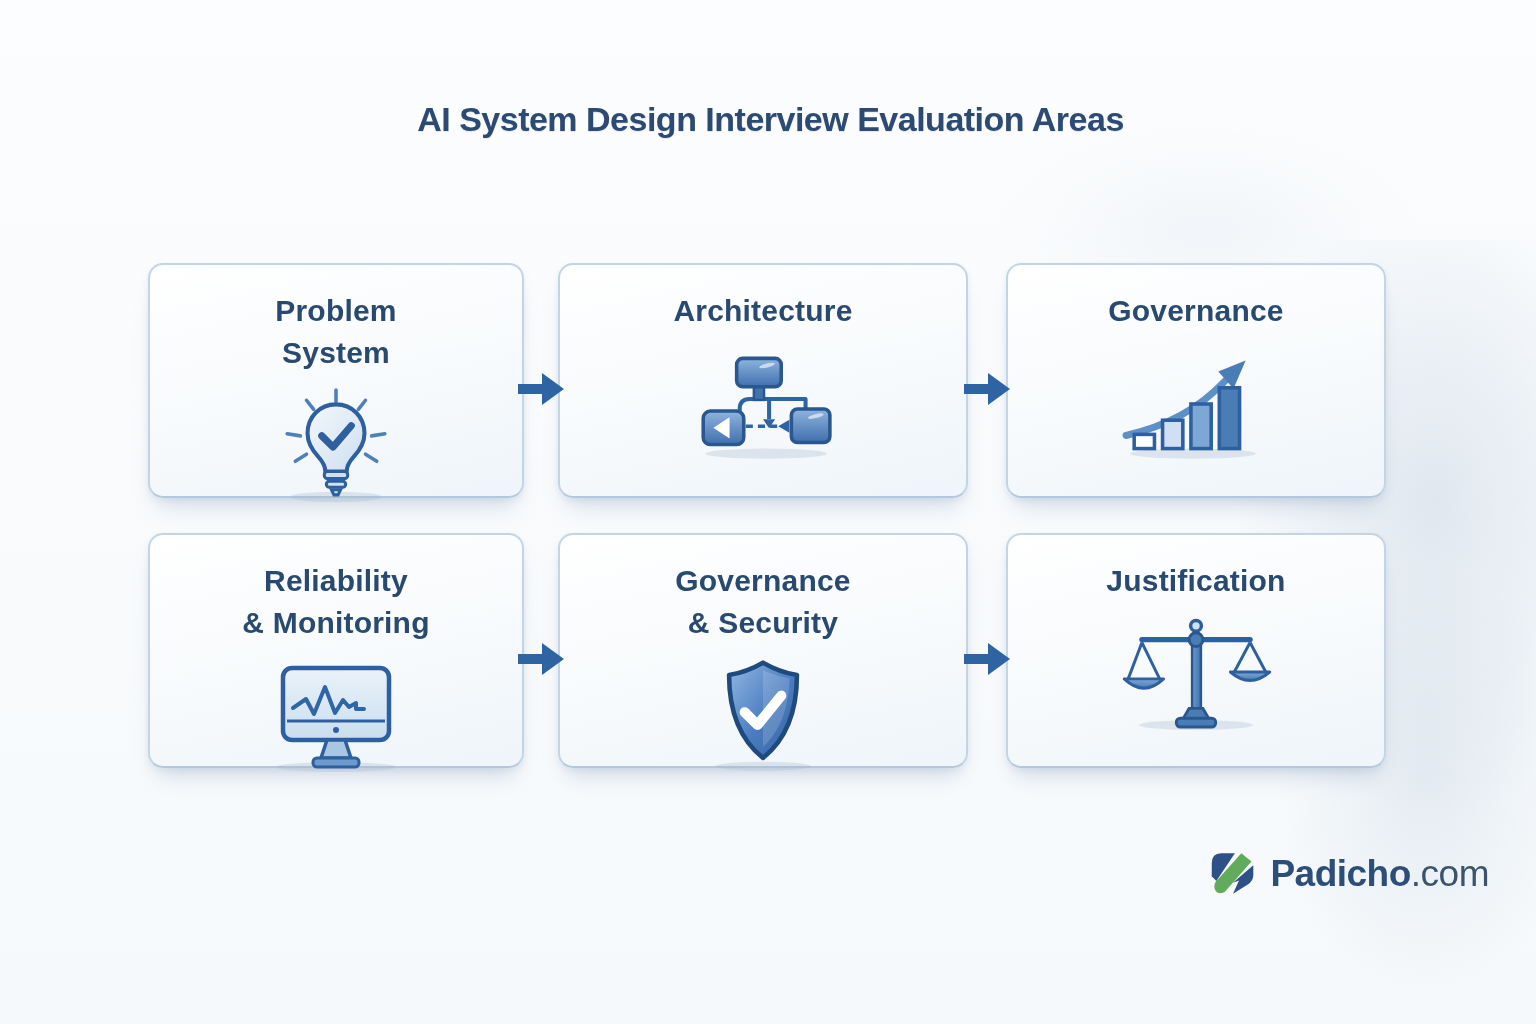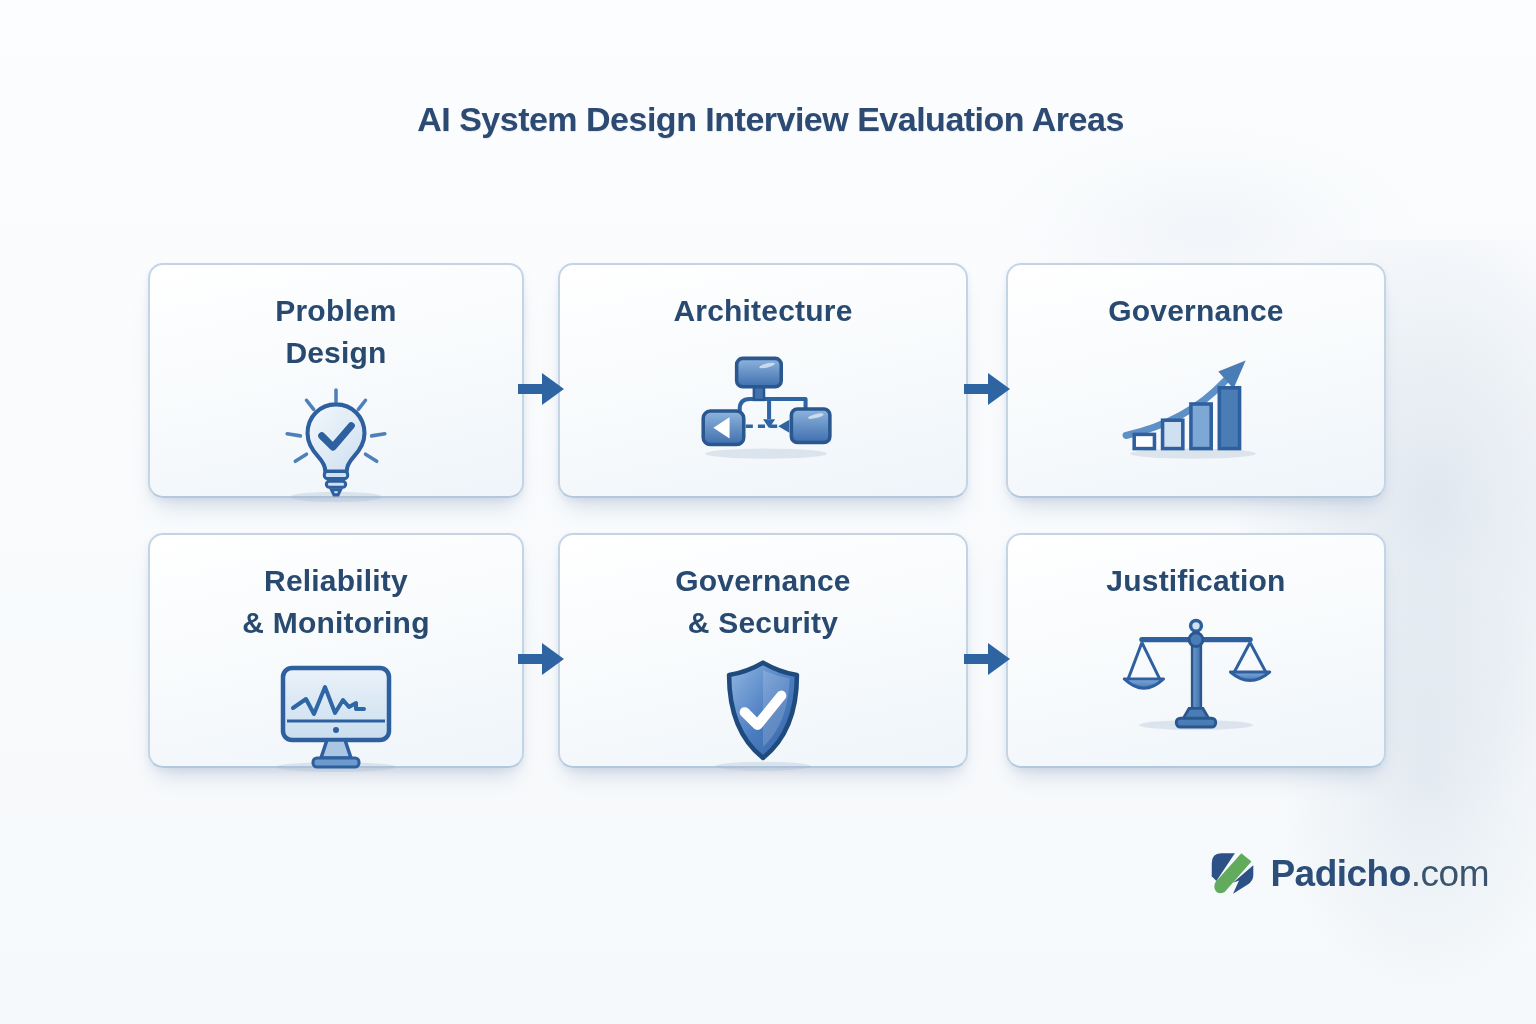--- a/index.html
+++ b/index.html
@@ -72,21 +72,21 @@
   <div class="wash wash-b"></div>
   <div class="wash wash-c"></div>
 
   <h1 class="title">AI System Design Interview Evaluation Areas</h1>
 
   <div class="row row-1">
 
     <div class="card w1">
       <div class="card-title">
         <div>Problem</div>
-        <div>Design</div>
+        <div>System</div>
       </div>
       <div class="icon-wrap">
         <svg width="128" height="118" viewBox="0 0 120 116">
           <defs>
             <linearGradient id="bulbG" x1="0" y1="0" x2="1" y2="1">
               <stop offset="0" stop-color="#f4f8fc"></stop>
                 <stop offset="1" stop-color="#cddff0"></stop>
             </linearGradient>
           </defs>
           <ellipse cx="60" cy="111" rx="46" ry="5" fill="rgba(168,188,209,0.32)"></ellipse>

